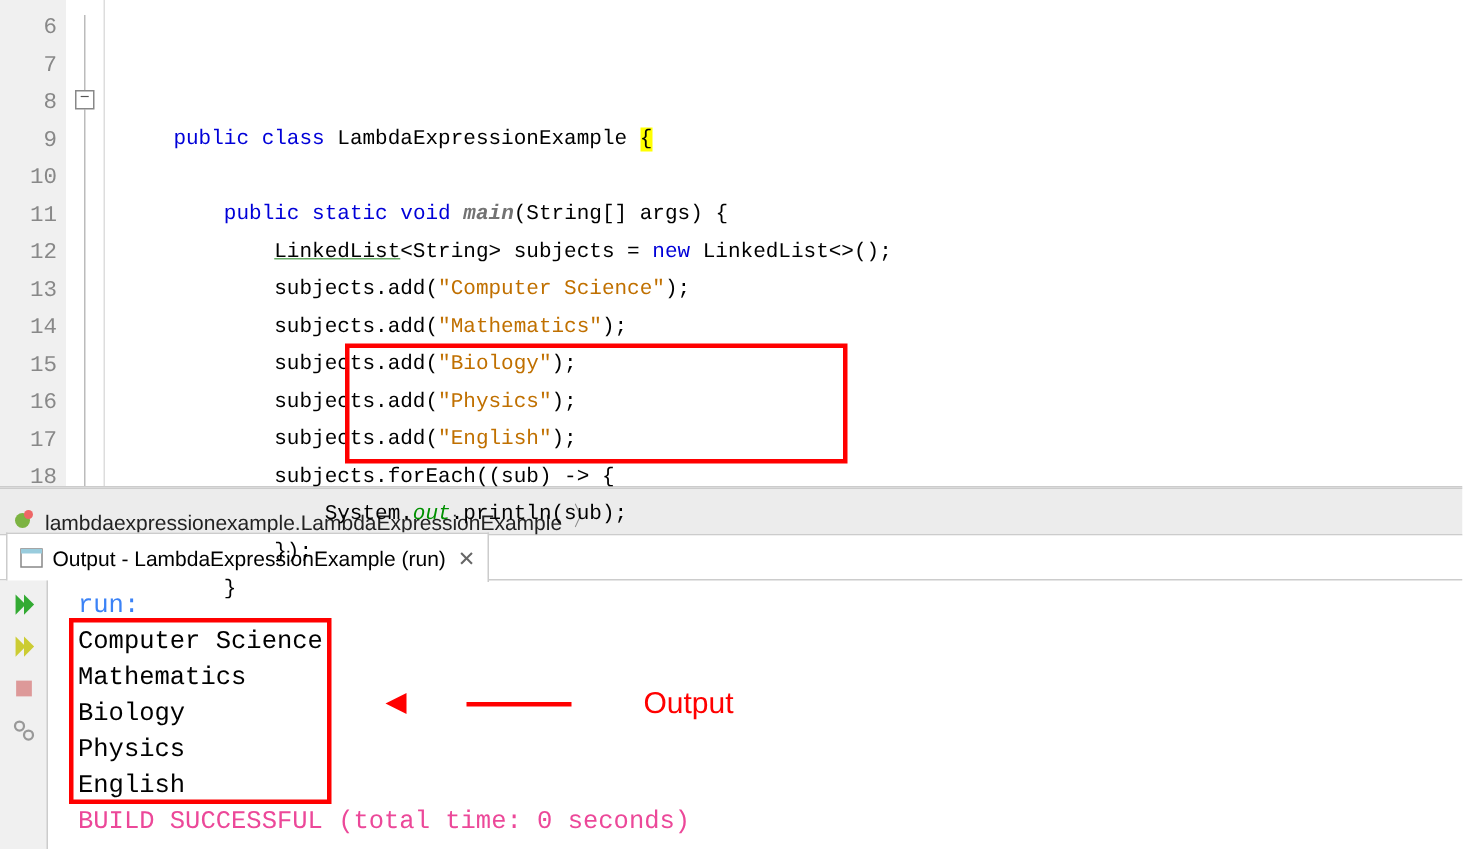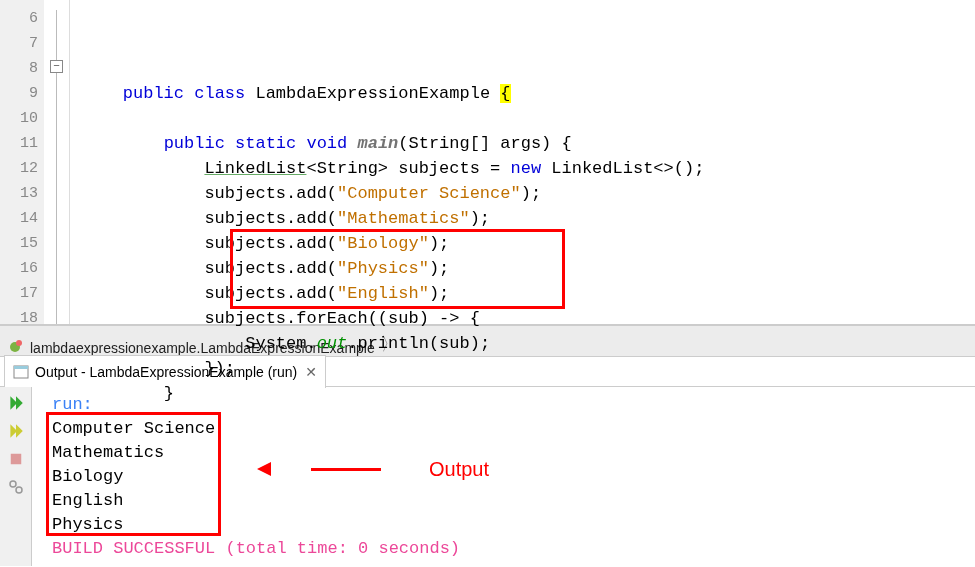--- a/index.html
+++ b/index.html
@@ -51,21 +51,21 @@
     background: #fff;
     font-size: 11px;
     line-height: 11px;
     text-align: center;
     color: #555;
   }
   .code-area {
     flex: 1;
     padding: 6px 0 0 12px;
     line-height: 25px;
-    font-size: 17px;
+    font-size: 14px;
     position: relative;
     white-space: pre;
   }
   .code-line { height: 25px; }
   .kw { color: #0000d8; }
   .kw-b { color: #737373; font-weight: bold; }
   .str { color: #c07000; }
   .ital { font-style: italic; }
   .grn { color: #009000; text-align: right; }
   .und { text-decoration: underline; text-decoration-color: #6a6; }
@@ -253,17 +253,17 @@
     <div class="red-box-out" id="out-redbox" style="top: 25px; left: 14px; width: 175px; height: 124px;"></div>
     <div class="arrow-wrap" id="arrow" style="top: 70px; left: 225px; gap: 40px;">
       <div class="arrow-head"></div>
       <div class="arrow-line"></div>
       <span class="arrow-label">Output</span>
     </div>
   <div class="dim">run:</div>
       <div>Computer Science</div>
       <div>Mathematics</div>
       <div>Biology</div>
+      <div>Physics</div>
       <div>English</div>
-      <div>Physics</div>
       <div class="succ">BUILD SUCCESSFUL (total time: 0 seconds)</div>
     </div>
 </div>
 
 </body></html>

